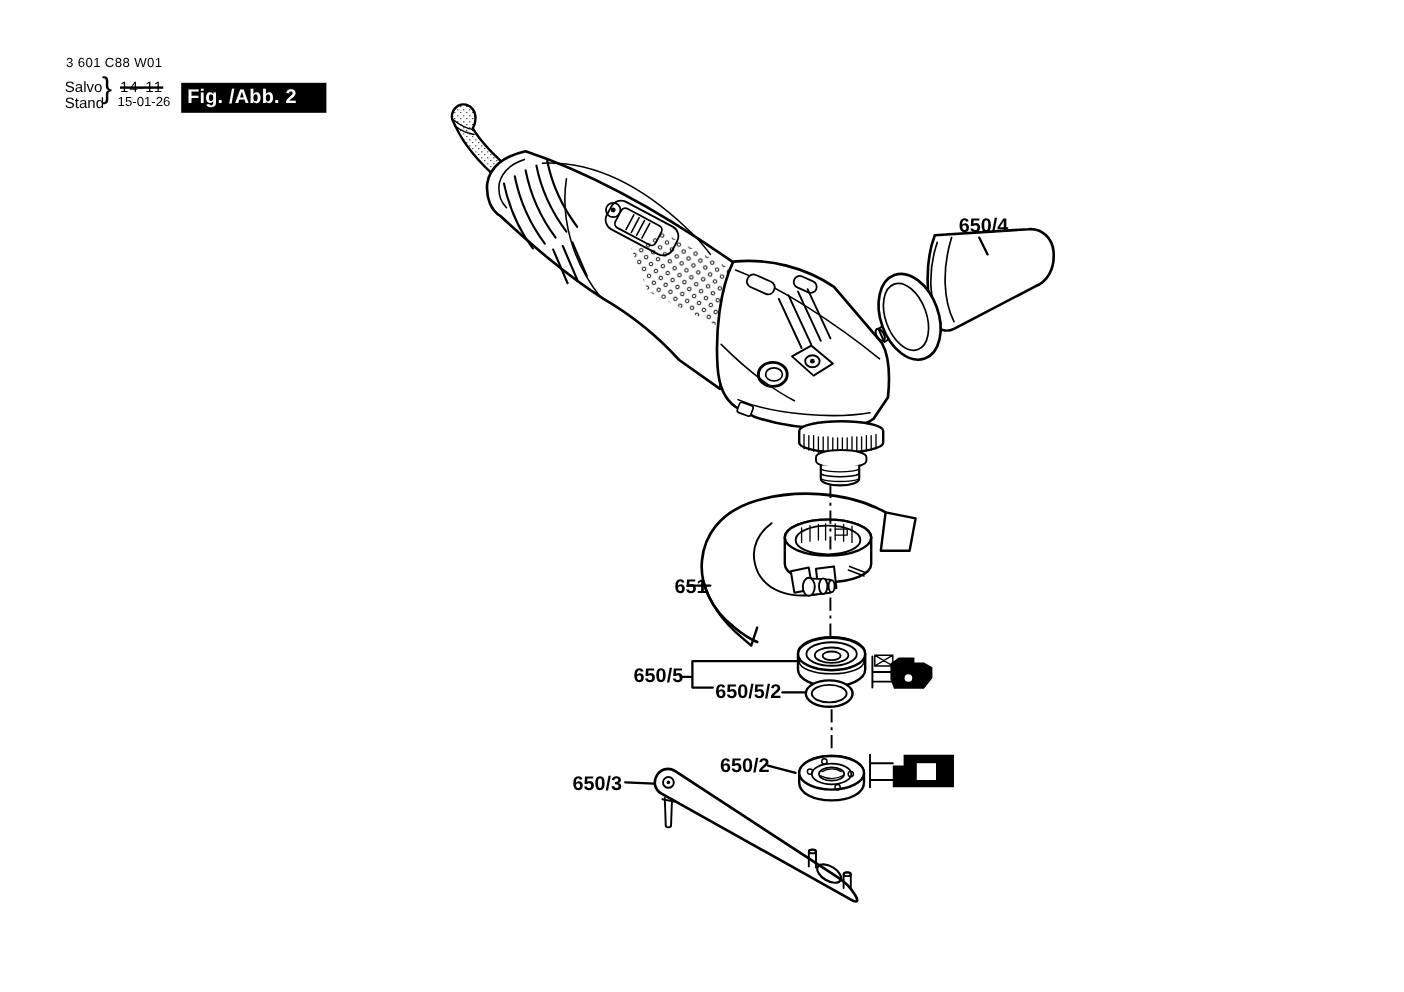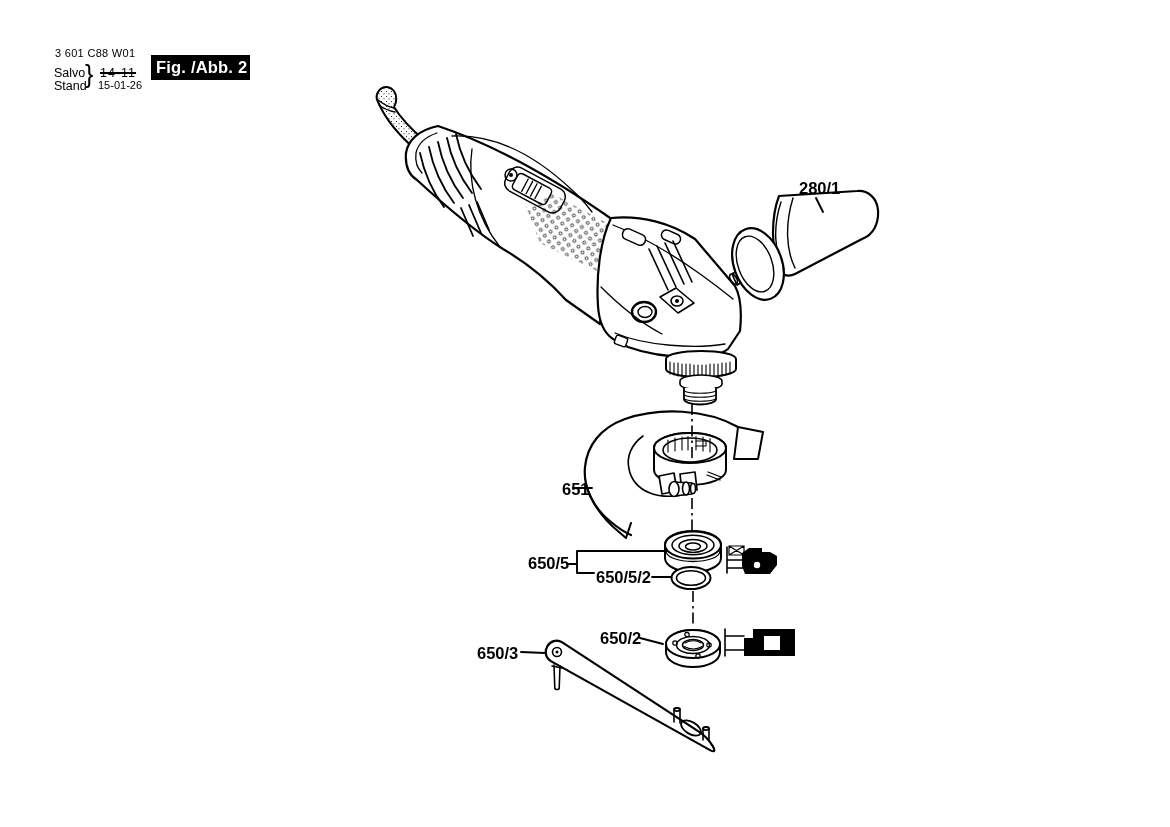--- a/index.html
+++ b/index.html
@@ -8,21 +8,21 @@
   svg.art{position:absolute;left:0;top:0;}
 
   
   .hdr-partnum{position:absolute;left:55px;top:47px;font-size:11px;letter-spacing:.3px;}
   .rev-label{position:absolute;font-size:12.5px;line-height:1;}
   .rev-stand{left:54px;top:67px;}
   .rev-issue{left:54px;top:80px;}
   .rev-brace{position:absolute;left:85px;top:62px;font-size:25px;font-weight:400;line-height:1;}
   .rev-old{position:absolute;left:100px;top:66px;font-size:12.5px;text-decoration:line-through;text-decoration-thickness:1.6px;letter-spacing:1px;}
   .rev-new{position:absolute;left:98px;top:79px;font-size:11px;}
-  .fig-badge{position:absolute;left:151px;top:55px;width:99px;height:25px;box-sizing:border-box;
+  .fig-badge{position:absolute;left:151px;top:69px;width:121px;height:25px;box-sizing:border-box;
     background:#000;color:#fff;font-weight:700;font-size:16.5px;line-height:24px;padding-left:5px;letter-spacing:.2px;}
 
   
   .part-label{position:absolute;font-weight:700;font-size:16.5px;line-height:1;white-space:nowrap;}
   .pl-650-1{left:799px;top:180px;}
   .pl-651{left:562px;top:481px;}
   .pl-650-5{left:528px;top:555px;}
   .pl-650-5-2{left:596px;top:569px;}
   .pl-650-2{left:600px;top:630px;}
   .pl-650-3{left:477px;top:645px;}
@@ -222,21 +222,21 @@
   </svg>
 
   <div class="hdr-partnum">3 601 C88 W01</div>
   <div class="rev-label rev-stand">Salvo</div>
   <div class="rev-label rev-issue">Stand</div>
   <div class="rev-brace">}</div>
   <div class="rev-old">14-11</div>
   <div class="rev-new">15-01-26</div>
   <div class="fig-badge">Fig. /Abb. 2</div>
 
-  <div class="part-label pl-650-1">280/1</div>
+  <div class="part-label pl-650-1">650/4</div>
   <div class="part-label pl-651">651</div>
   <div class="part-label pl-650-5">650/5</div>
   <div class="part-label pl-650-5-2">650/5/2</div>
   <div class="part-label pl-650-2">650/2</div>
   <div class="part-label pl-650-3">650/3</div>
 
 
 </div>
 
 </body></html>

